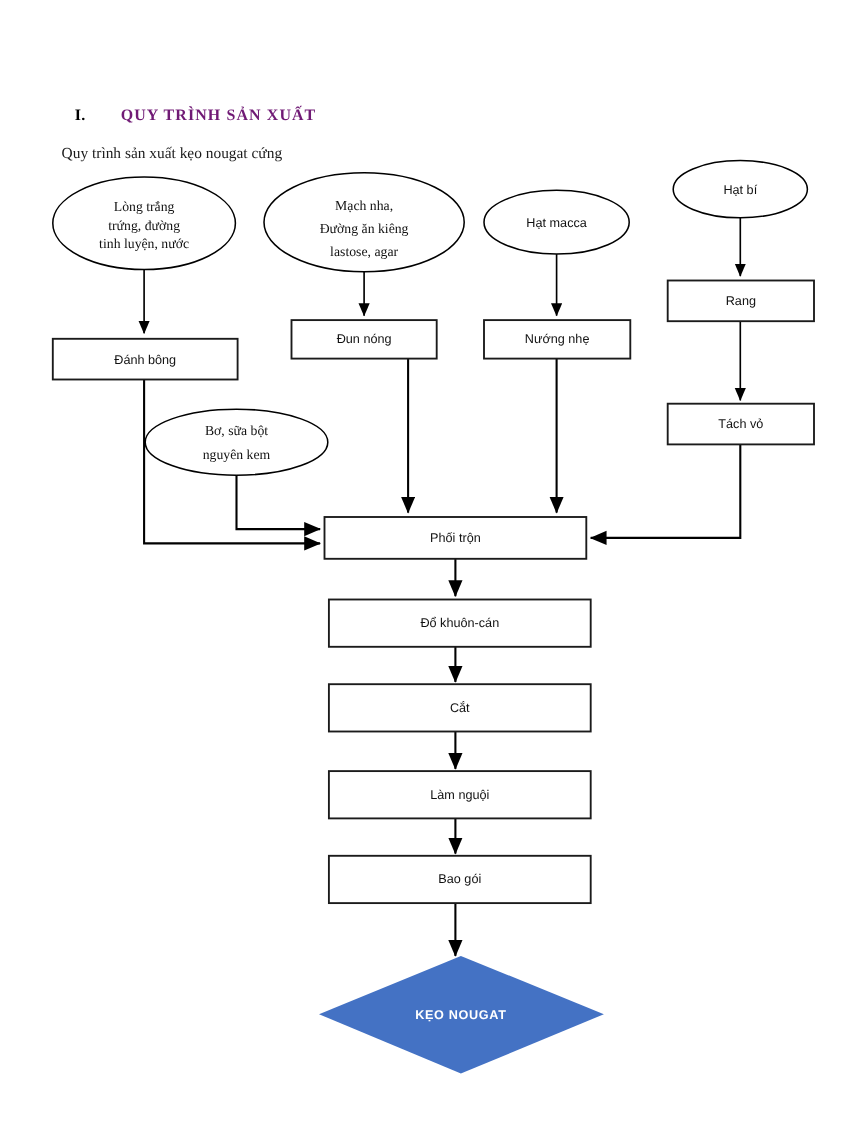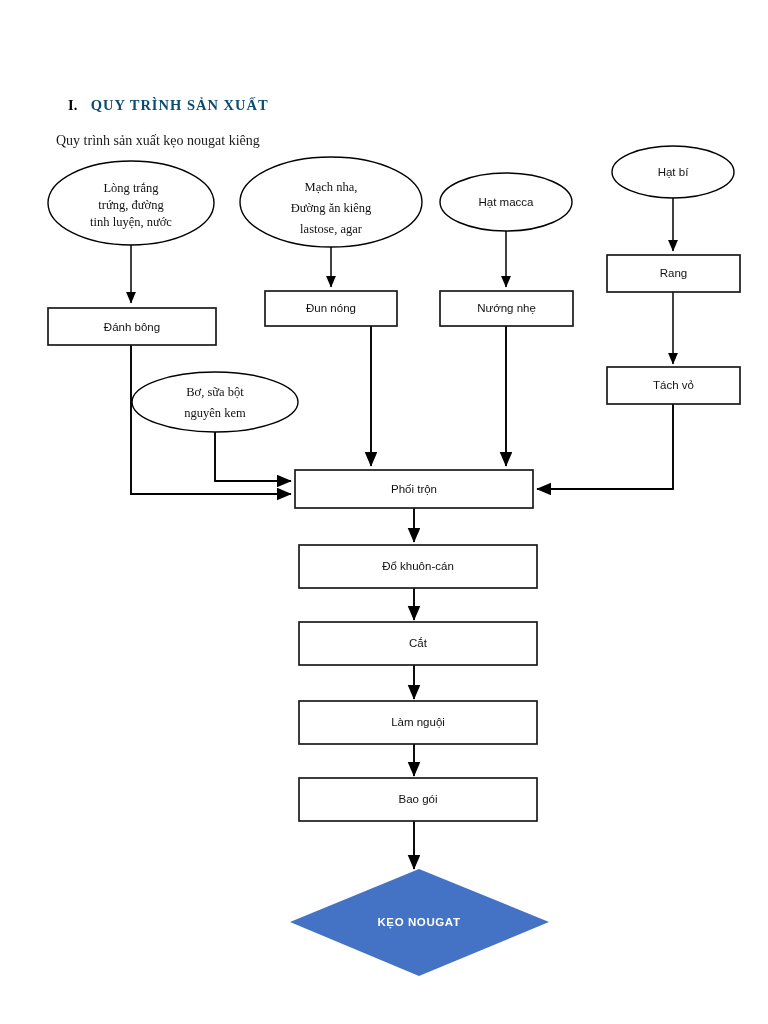--- a/index.html
+++ b/index.html
@@ -30,26 +30,26 @@
     white-space: nowrap;
   }
   .heading-num {
     font-family: "Liberation Serif", serif;
     font-weight: bold;
     font-size: 14.5px;
     letter-spacing: 0.2px;
     color: #000;
   }
   .heading-text {
-    margin-left: 13px;
+    margin-left: 32px;
     font-family: "Liberation Serif", serif;
     font-weight: bold;
     font-size: 14.5px;
     letter-spacing: 1.0px;
-    color: #0c4a6e;
+    color: #701a75;
   }
   .subheading {
     position: absolute;
     left: 56px;
     top: 133px;
     font-family: "Liberation Serif", serif;
     font-size: 14px;
     color: #1a1a1a;
     white-space: nowrap;
   }
@@ -111,21 +111,21 @@
 </head>
 <body>
 
 <div id="page">
 
   <div class="heading-row">
     <span class="heading-num">I.</span>
     <span class="heading-text">QUY TRÌNH SẢN XUẤT</span>
   </div>
 
-  <div class="subheading">Quy trình sản xuất kẹo nougat kiêng</div>
+  <div class="subheading">Quy trình sản xuất kẹo nougat cứng</div>
 
   <svg id="flow" viewBox="0 0 768 1024">
     <defs>
       <marker id="arrowhead" markerWidth="9" markerHeight="9" refX="7.6" refY="3.4" orient="auto" markerUnits="strokeWidth">
         <path d="M0,0 L8,3.4 L0,6.8 z" fill="#000000"></path>
       </marker>
     </defs>
 
     <g>
       <path class="conn-thin" d="M131,245 L131,303" marker-end="url(#arrowhead)"></path>

